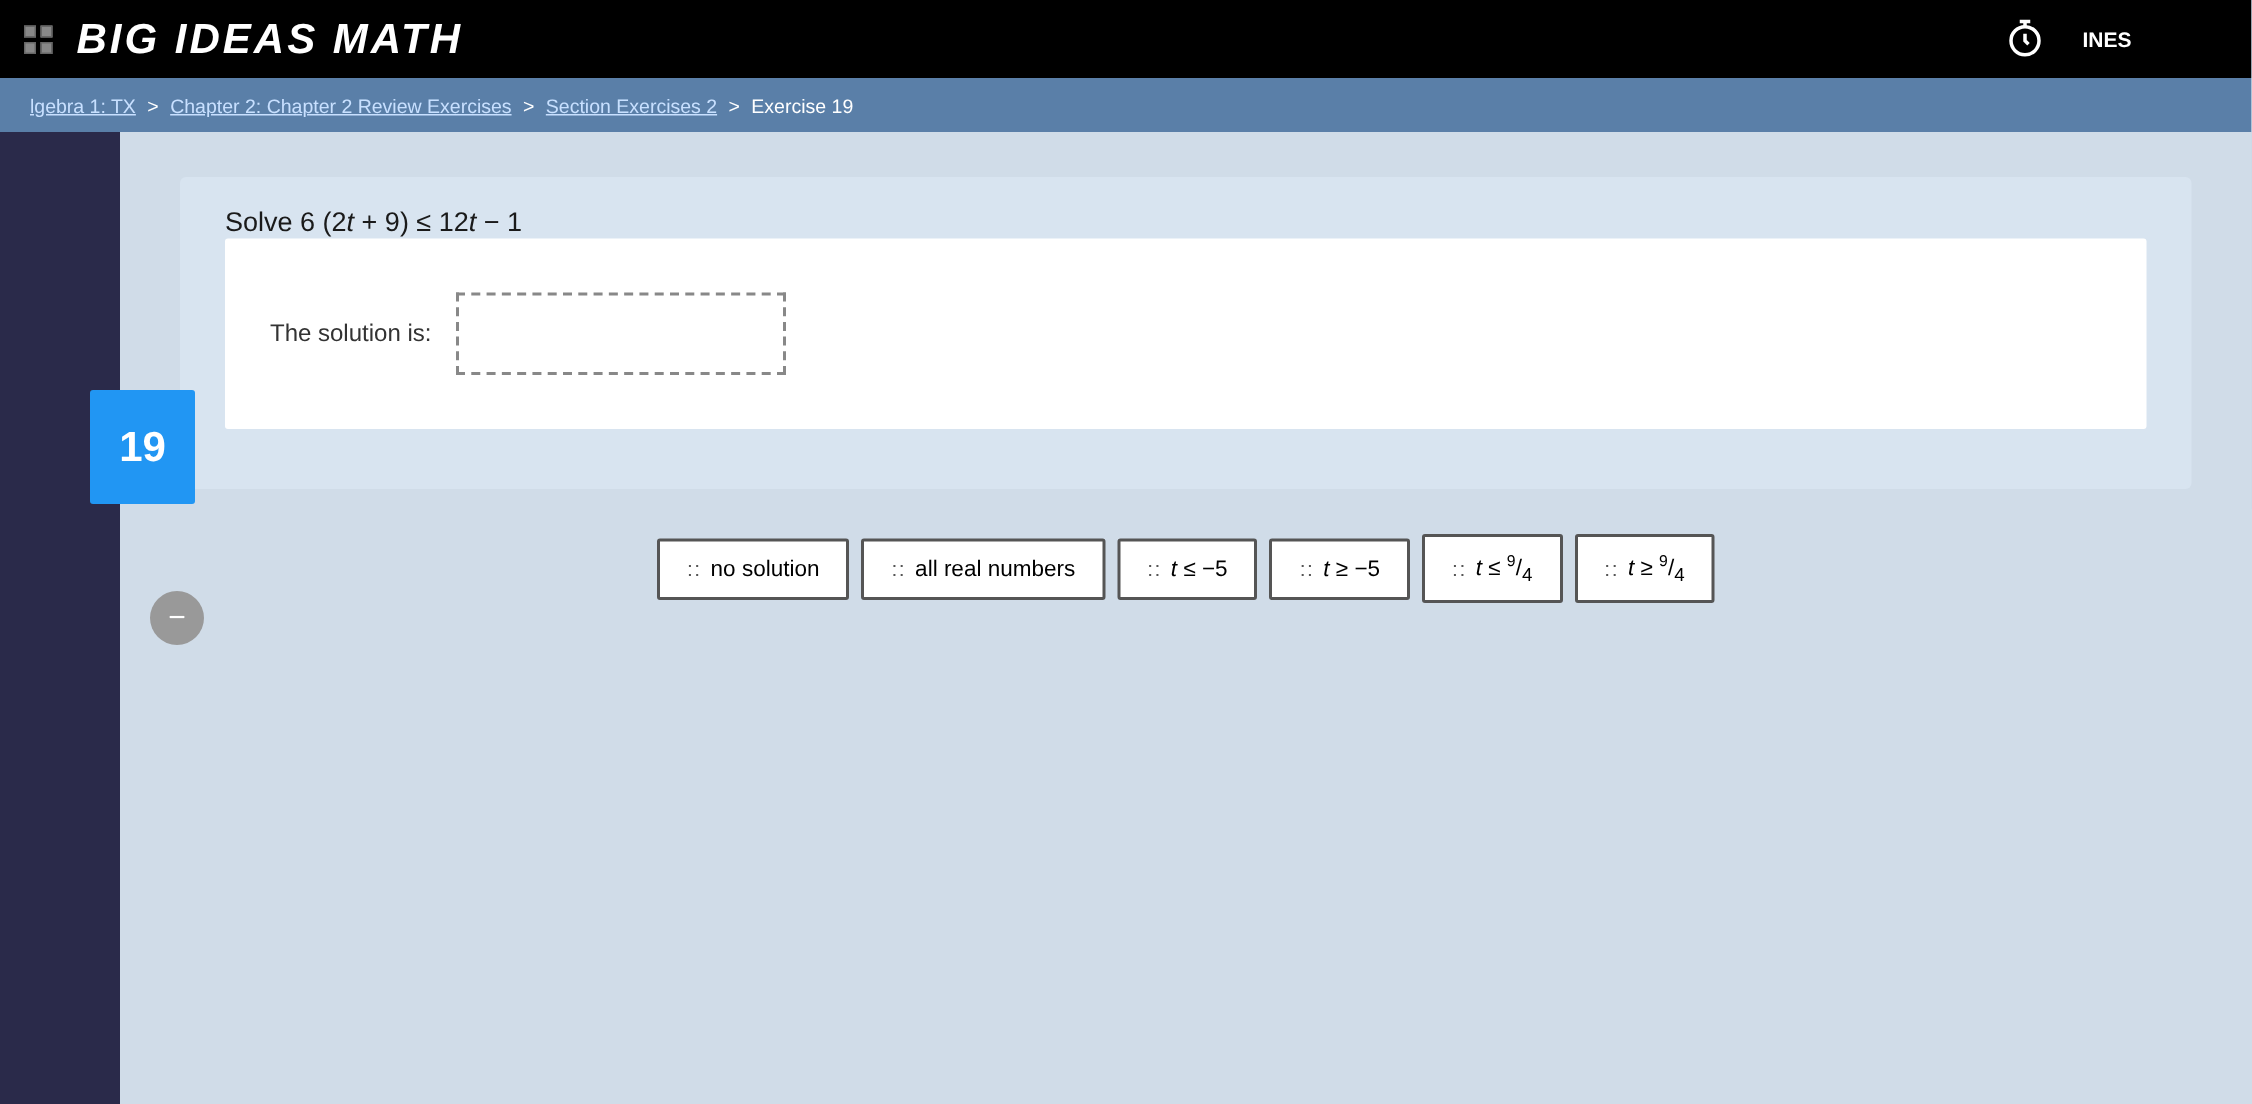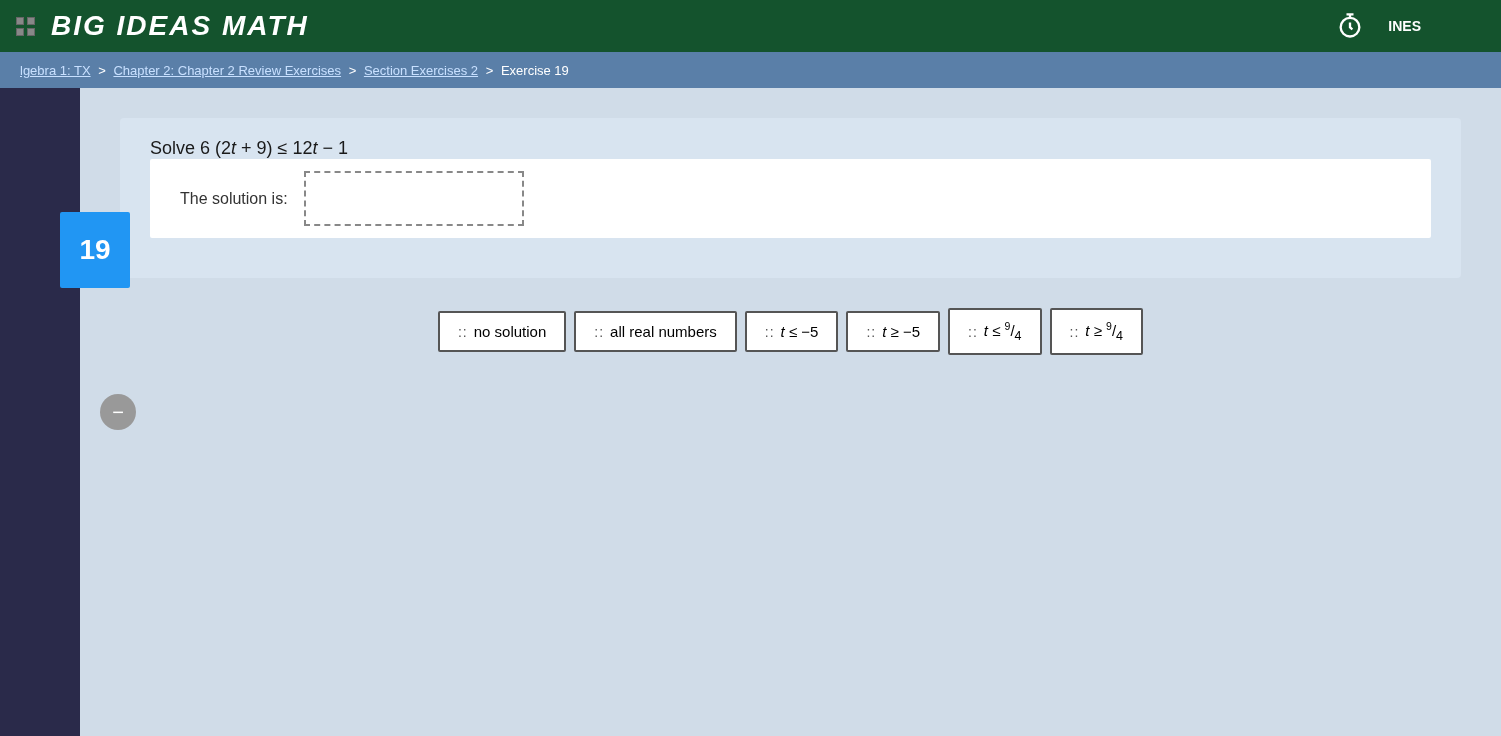--- a/index.html
+++ b/index.html
@@ -9,21 +9,21 @@
       background: #c8d8e8;
       font-family: Arial, sans-serif;
       overflow: hidden;
       position: relative;
     }
 
     
     .top-bar {
       width: 100%;
       height: 52px;
-      background: #14532d;
+      background: #000000;
       display: flex;
       align-items: center;
       padding: 0 16px;
       position: relative;
     }
 
     .grid-icon-area {
       display: flex;
       flex-direction: column;
       gap: 3px;
@@ -126,21 +126,21 @@
     .problem-statement {
       font-size: 18px;
       color: #1a1a1a;
     }
 
     .answer-row {
       display: flex;
       align-items: center;
       gap: 0;
       background: white;
-      padding: 12px 30px;
+      padding: 36px 30px;
       border-radius: 2px;
     }
 
     .solution-label {
       font-size: 16px;
       color: #333;
       margin-right: 16px;
       white-space: nowrap;
     }
 

